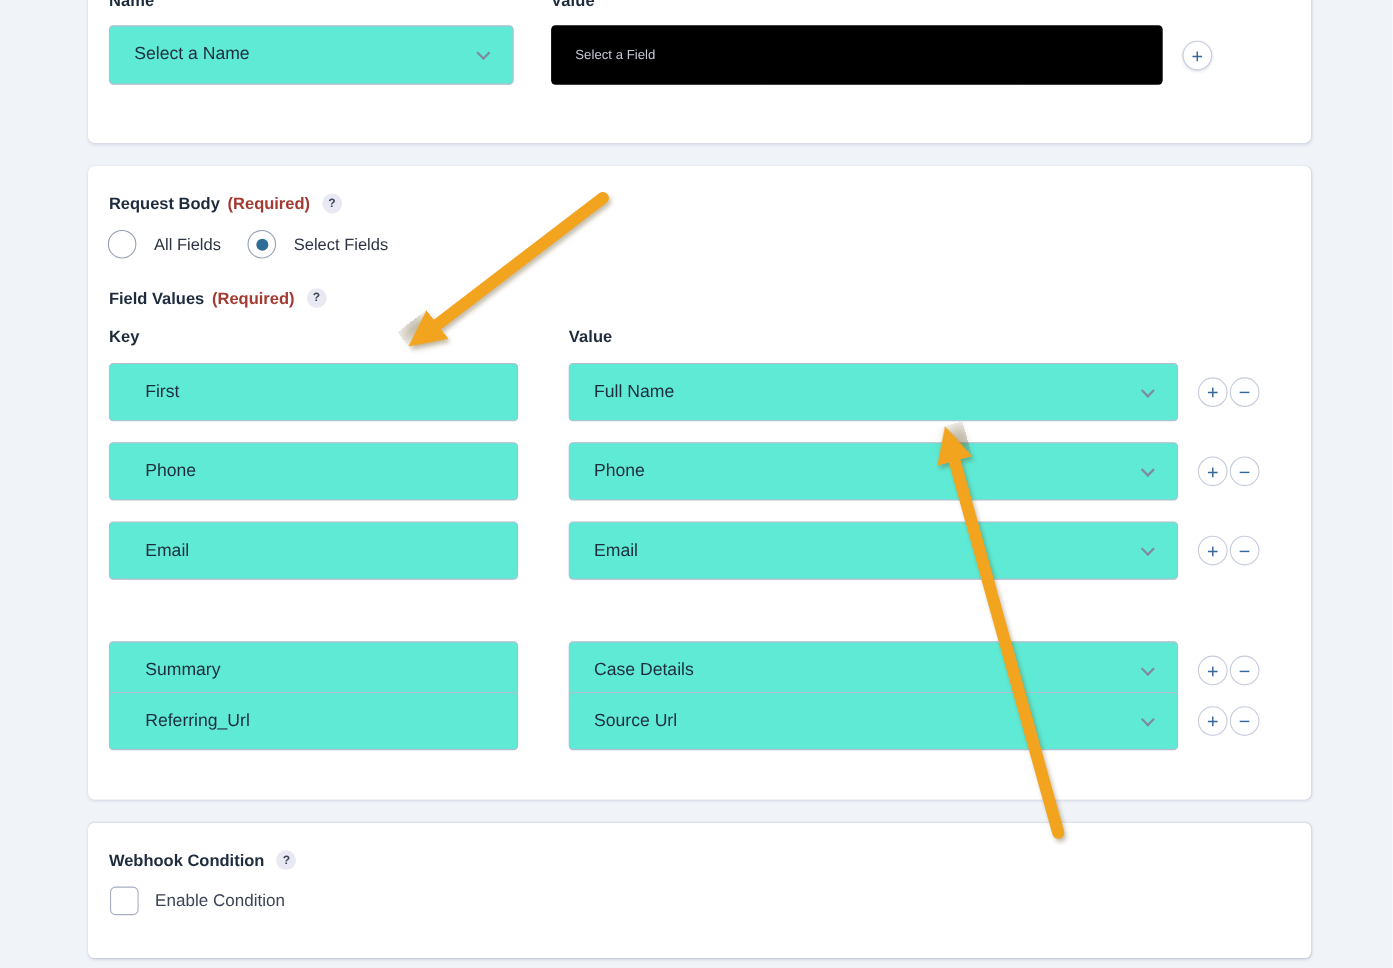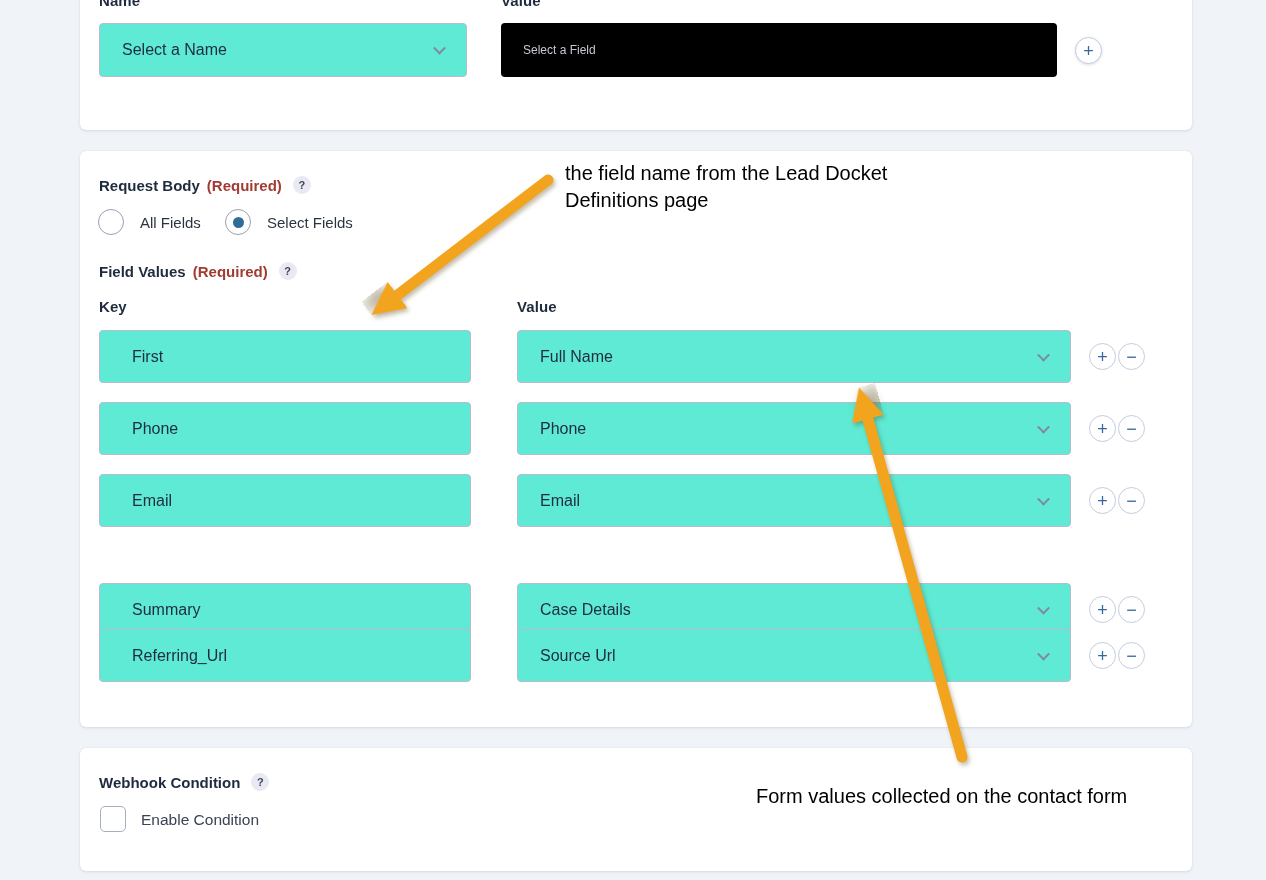--- a/index.html
+++ b/index.html
@@ -203,16 +203,14 @@
   <svg id="arrow-overlay" width="1266" height="880" viewBox="0 0 1266 880">
     <defs>
       <marker id="ah" viewBox="0 0 10 10" refX="1" refY="5" markerWidth="3" markerHeight="3" orient="auto">
         <path d="M0,0 L10,5 L0,10 Z" fill="#F3A41F"></path>
       </marker>
     </defs>
     <path d="M548,180 L395,297" stroke="#F3A41F" stroke-width="11" stroke-linecap="round" fill="none" marker-end="url(#ah)"></path>
     <path d="M962,757 L867,416" stroke="#F3A41F" stroke-width="11" stroke-linecap="round" fill="none" marker-end="url(#ah)"></path>
   </svg>
 
-  <div class="annotation" id="note-key">the field name from the Lead Docket Definitions page</div>
-  <div class="annotation" id="note-value">Form values collected on the contact form</div>
 
 </div>
 
 </body></html>

